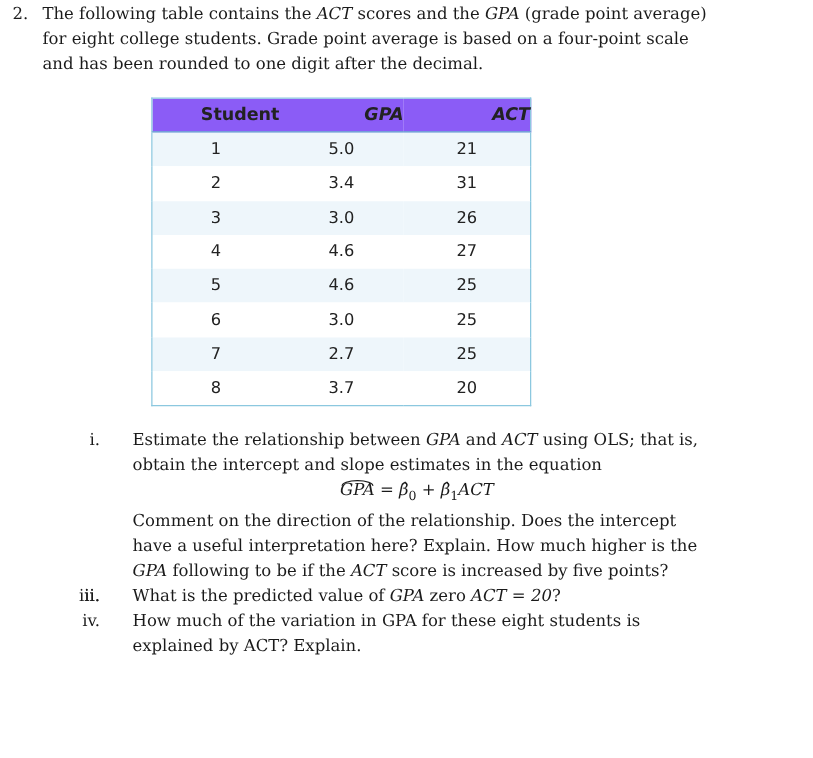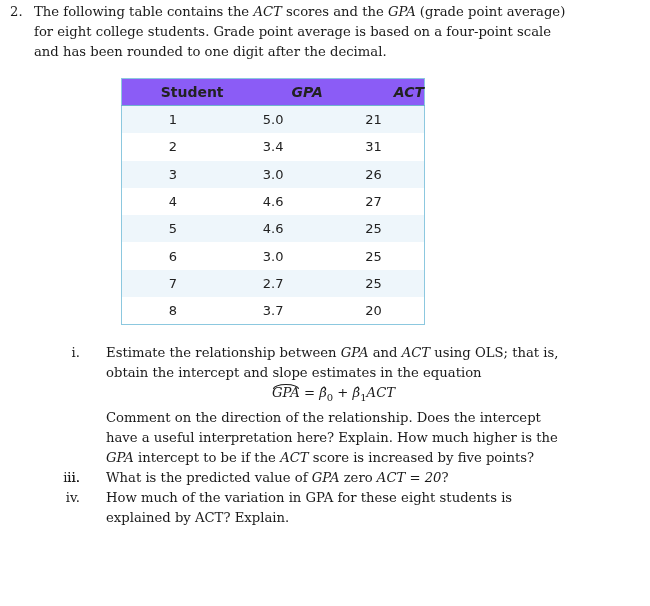--- a/index.html
+++ b/index.html
@@ -180,21 +180,21 @@
       <td>20</td>
     </tr>
   </tbody>
 </table>
 
 <div class="questions">
   <div class="q">
     <span class="roman">i.</span>
     <div class="qtext"><span>Estimate the relationship between </span><em>GPA</em><span> and </span><em>ACT</em><span> using OLS; that is, obtain the intercept and slope estimates in the equation</span></div>
     <div class="qtext equation"><span class="hat-wide">GPA</span><span style="font-style:normal"> = </span><span>β̂</span><sub style="font-style:normal;font-size:10px">0</sub><span style="font-style:normal"> + </span><span>β̂</span><sub style="font-style:normal;font-size:10px">1</sub><span>ACT</span></div>
-    <div class="qtext"><span>Comment on the direction of the relationship. Does the intercept have a useful interpretation here? Explain. How much higher is the </span><em>GPA</em><span> intercept to be if the </span><em>ACT</em><span> score is increased by five points?</span></div>
+    <div class="qtext"><span>Comment on the direction of the relationship. Does the intercept have a useful interpretation here? Explain. How much higher is the </span><em>GPA</em><span> following to be if the </span><em>ACT</em><span> score is increased by five points?</span></div>
   </div>
 
   <div class="q">
     <span class="roman">ii.</span>
   </div>
 
   <div class="q">
     <span class="roman">iii.</span>
     <div class="qtext"><span>What is the predicted value of </span><em>GPA</em><span> zero </span><em>ACT</em><span> = </span><em>20</em><span>?</span></div>
   </div>

